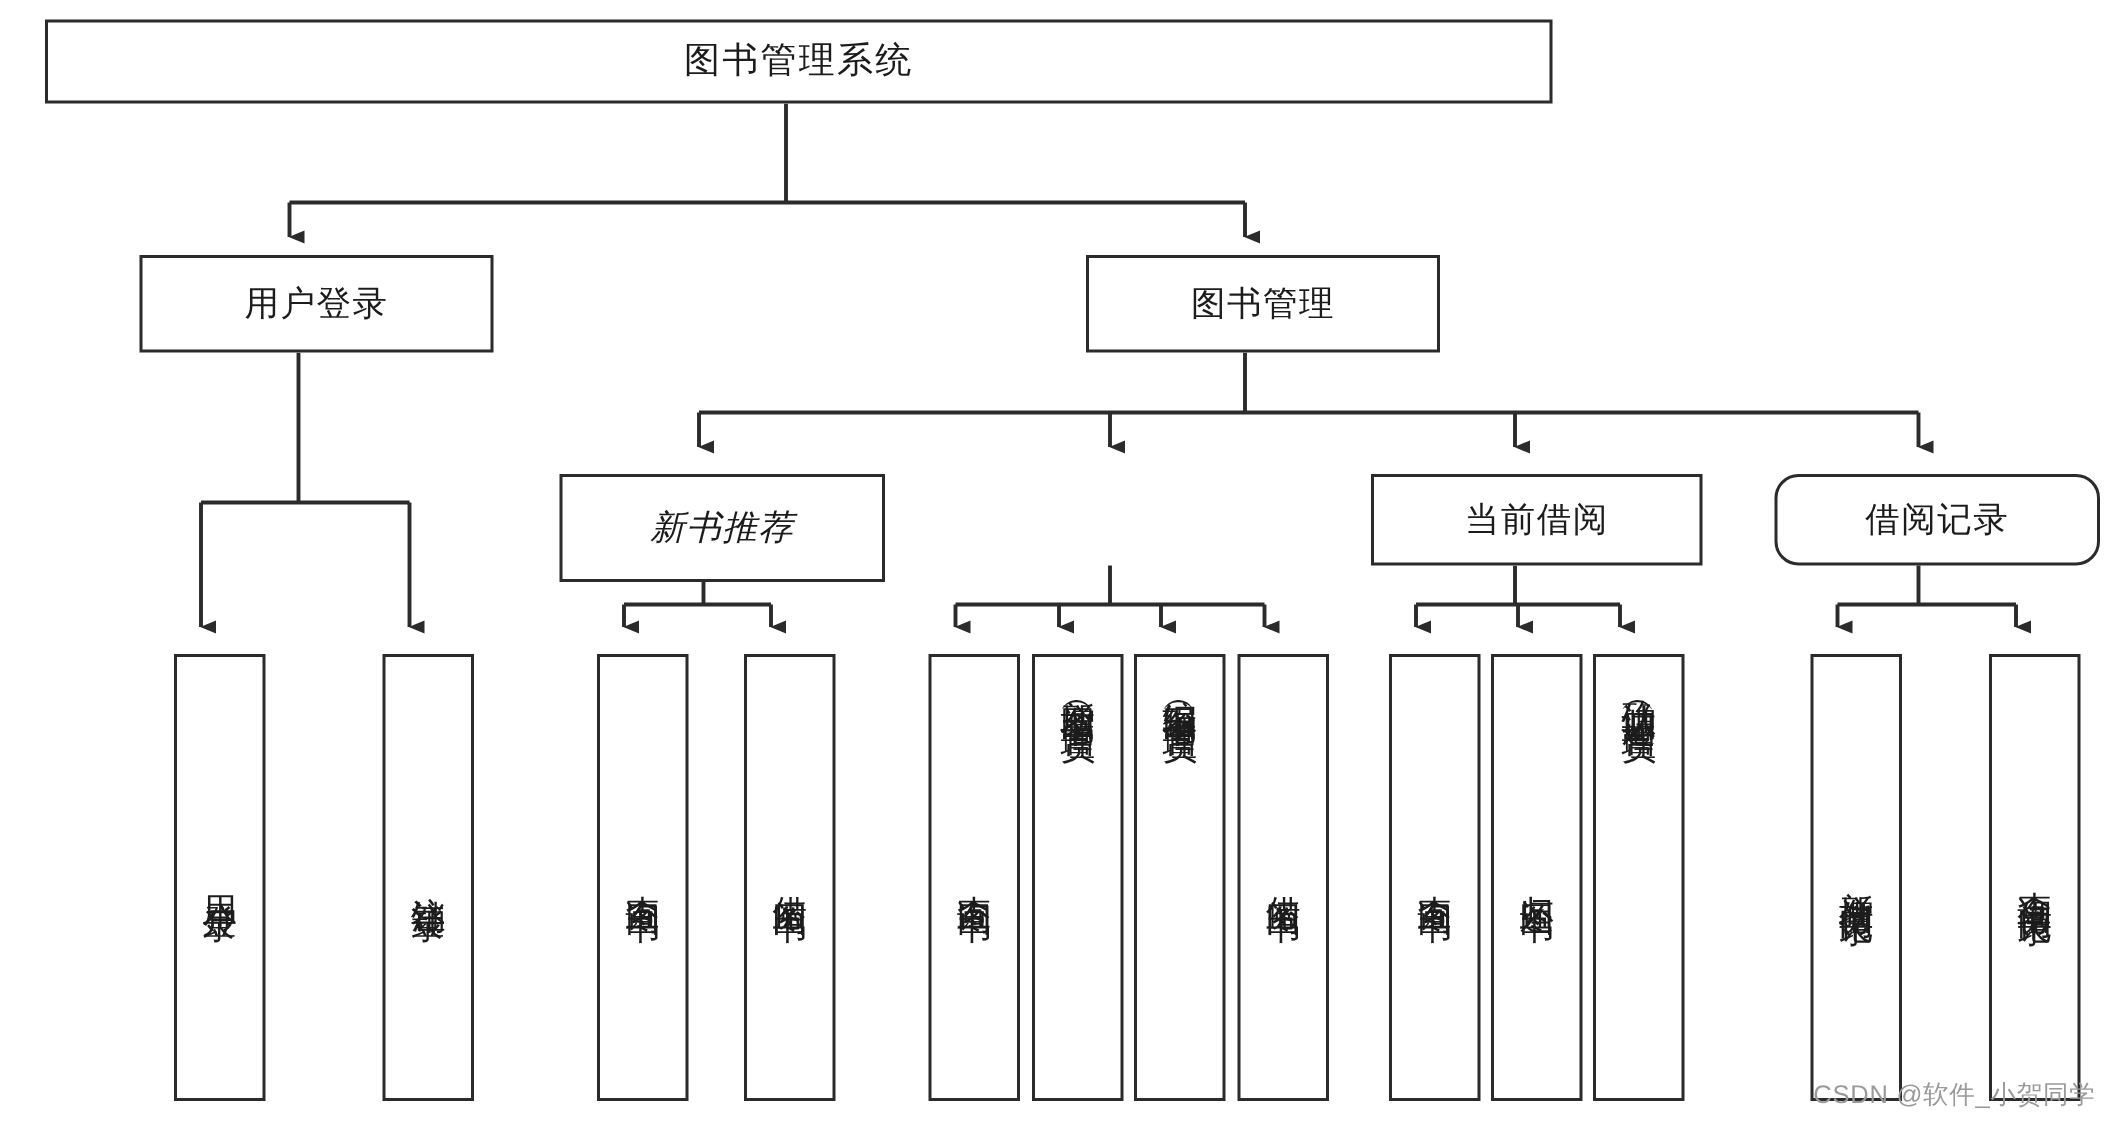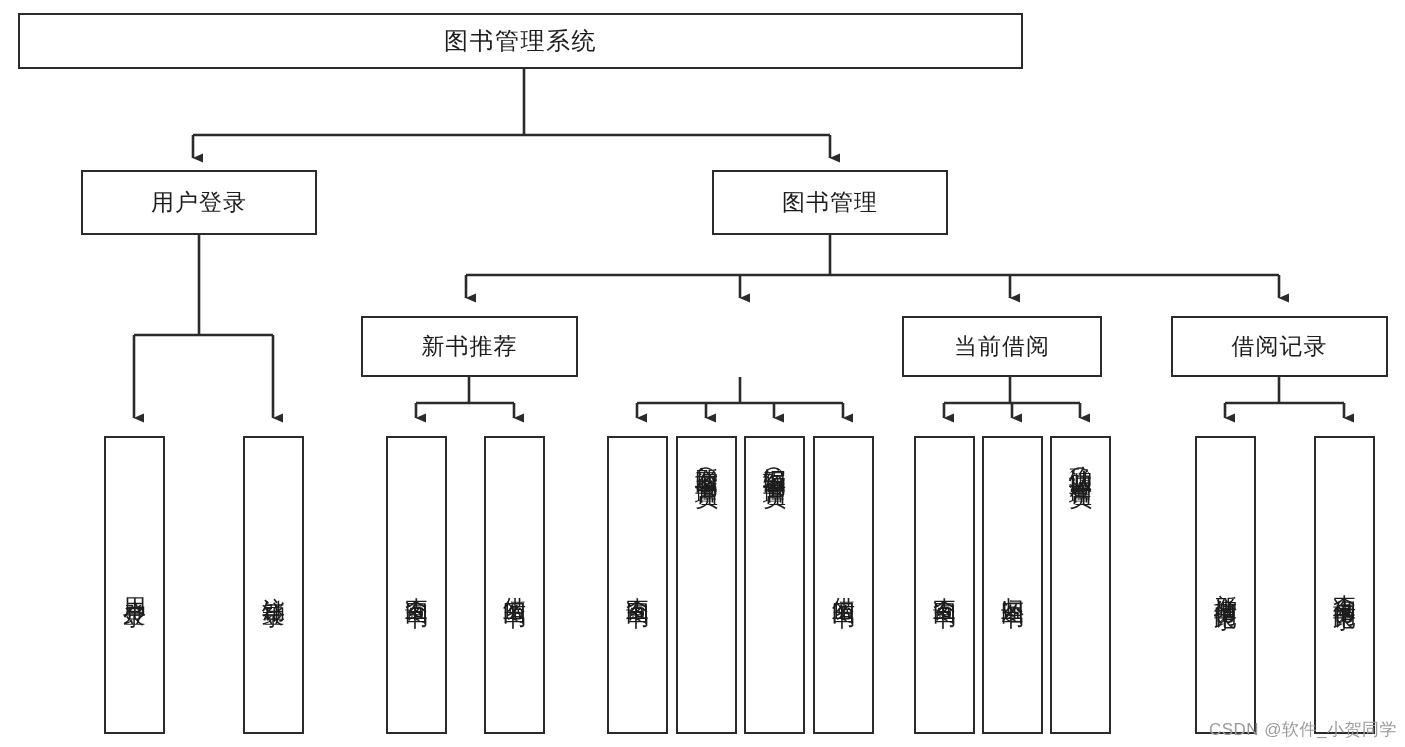--- a/index.html
+++ b/index.html
@@ -30,20 +30,21 @@
   .node {
     position: absolute;
     box-sizing: border-box;
     background: #ffffff;
     border: 2px solid #2b2b2b;
     display: flex;
     align-items: center;
     justify-content: center;
     color: #1c1c1c;
     z-index: 2;
+    margin-left: 12px;
   }
   .node .label {
     display: block;
     text-align: center;
     line-height: 1.12;
     white-space: nowrap;
   }
   
   .node.horiz .label {
     font-size: 23px;
@@ -145,30 +146,30 @@
   </div>
 
   <div class="node horiz" style="left:81px; top:170px; width:236px; height:65px;">
     <span class="label">用户登录</span>
   </div>
 
   <div class="node horiz" style="left:712px; top:170px; width:236px; height:65px;align-items:center;">
     <span class="label">图书管理</span>
   </div>
 
-  <div class="node horiz" style="left:361px; top:316px; width:217px; height:61px;">
+  <div class="node horiz" style="left:361px; top:316px; width:217px; height:72px;font-style:italic;">
     <span class="label">新书推荐</span>
   </div>
 
 
-  <div class="node horiz" style="left:902px; top:316px; width:200px; height:61px;">
+  <div class="node horiz" style="left:902px; top:316px; width:221px; height:61px;">
     <span class="label">当前借阅</span>
   </div>
 
-  <div class="node horiz" style="left:1171px; top:316px; width:217px; height:61px;">
+  <div class="node horiz" style="left:1171px; top:316px; width:217px; height:61px;border-radius:16px;">
     <span class="label">借阅记录</span>
   </div>
 
   <div class="node vert centered" style="left:104px; top:436px; width:61px; height:298px;">
     <span class="label">用户登录</span>
   </div>
 
   <div class="node vert centered" style="left:243px; top:436px; width:61px; height:298px;">
     <span class="label">注销登录</span>
   </div>

